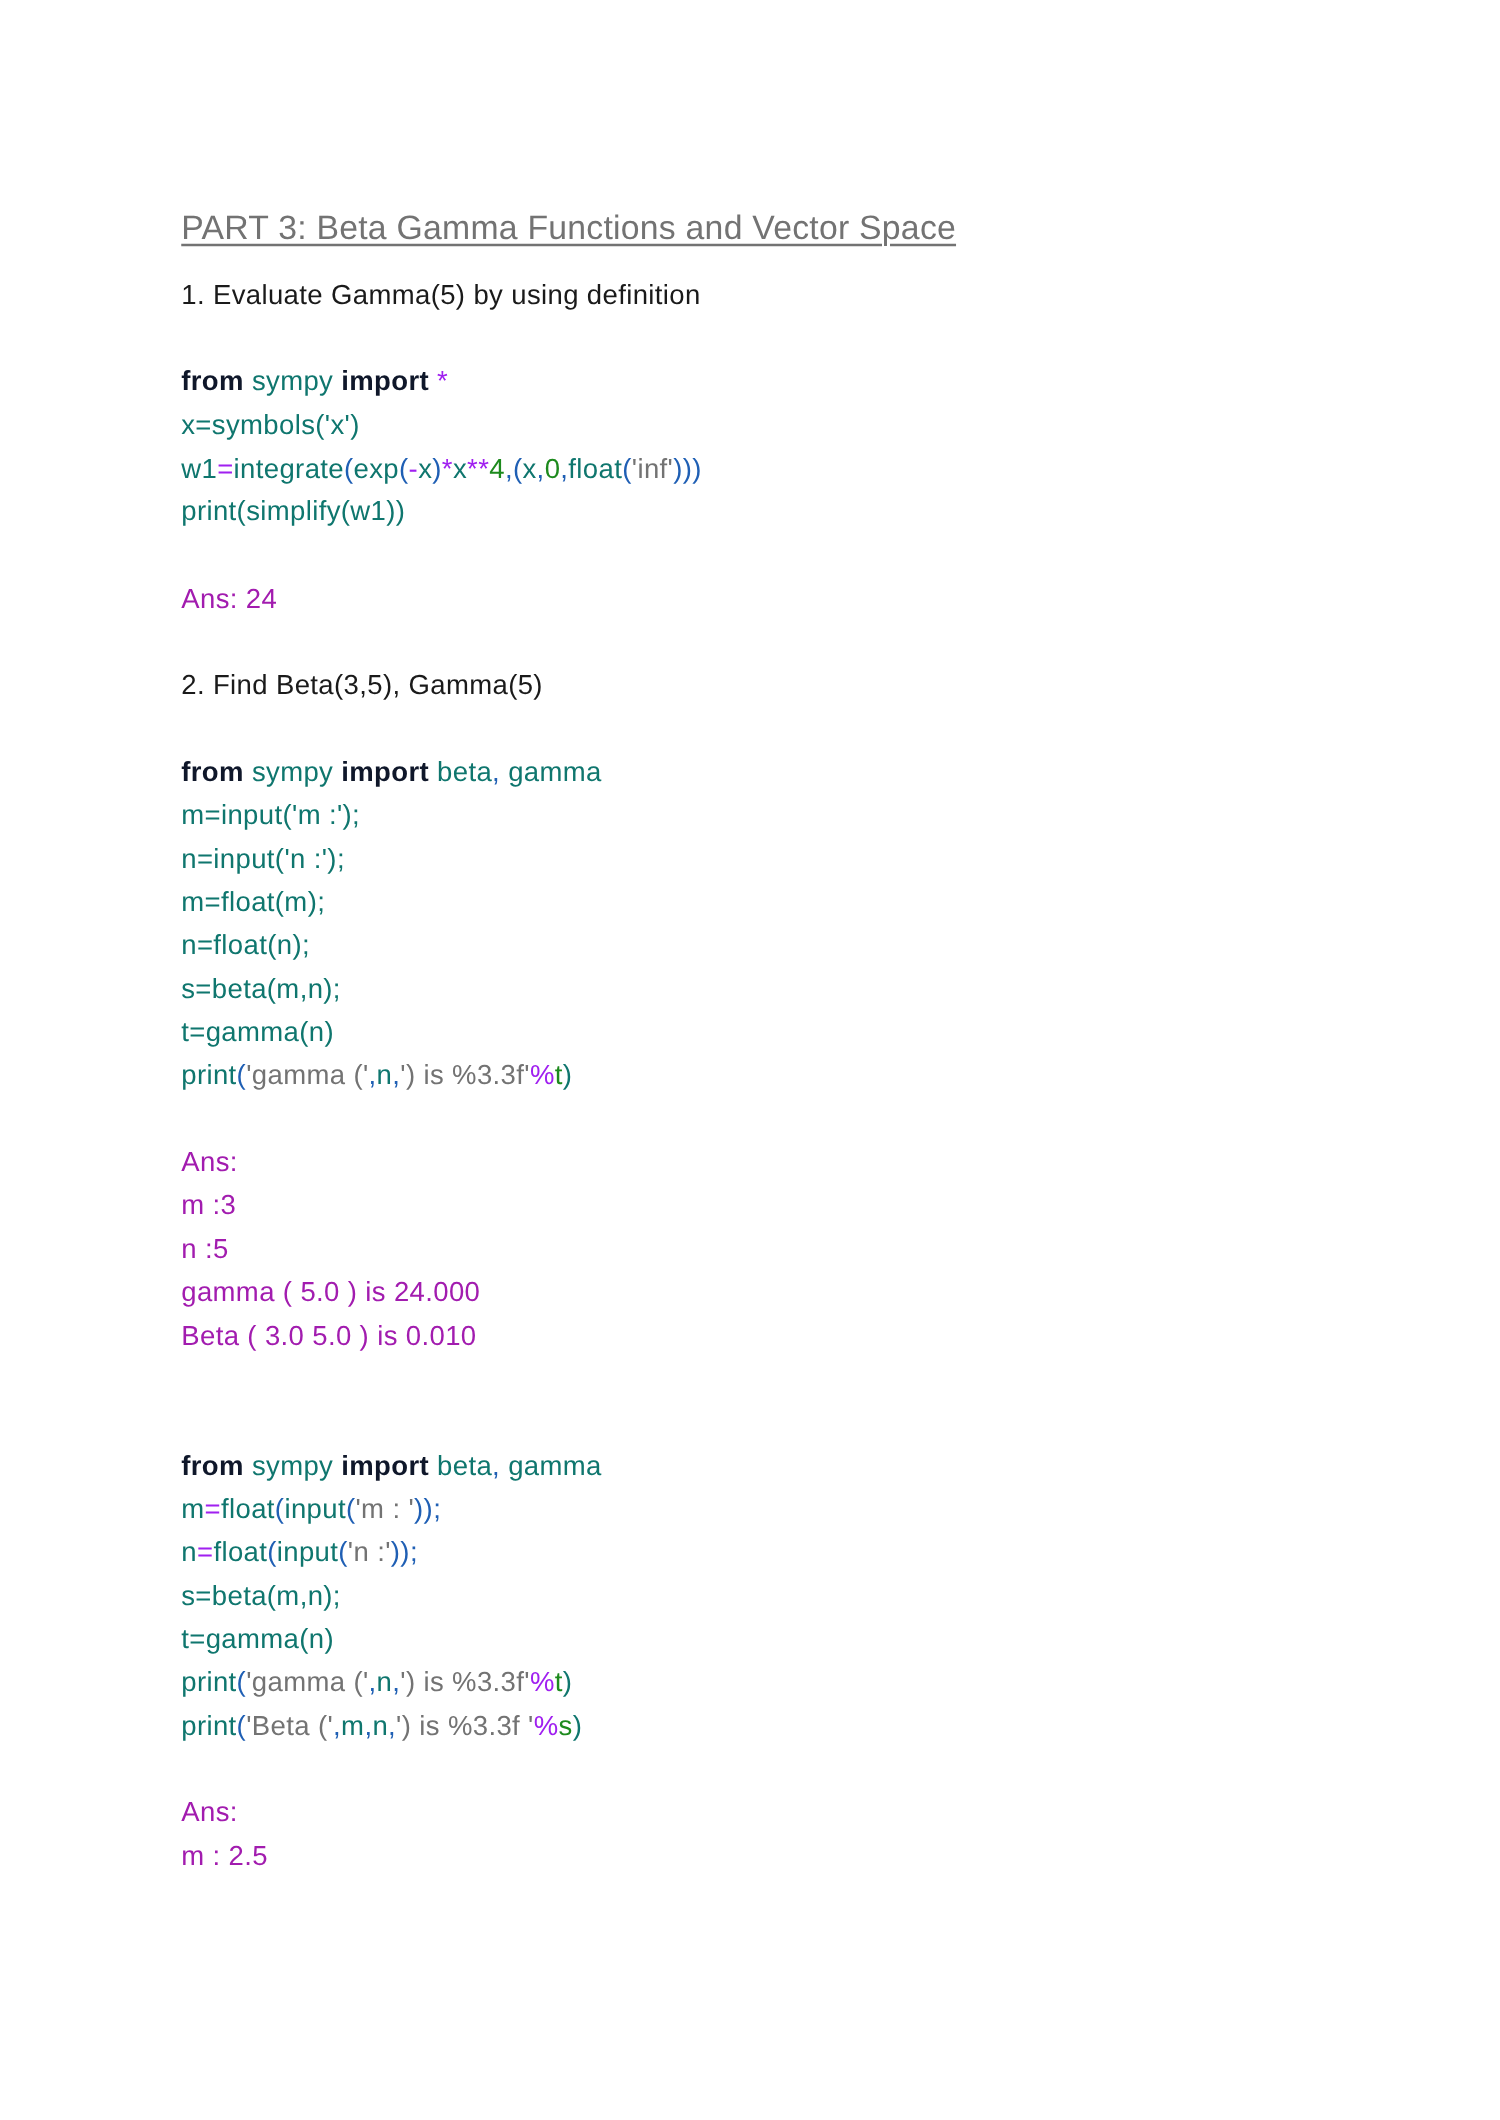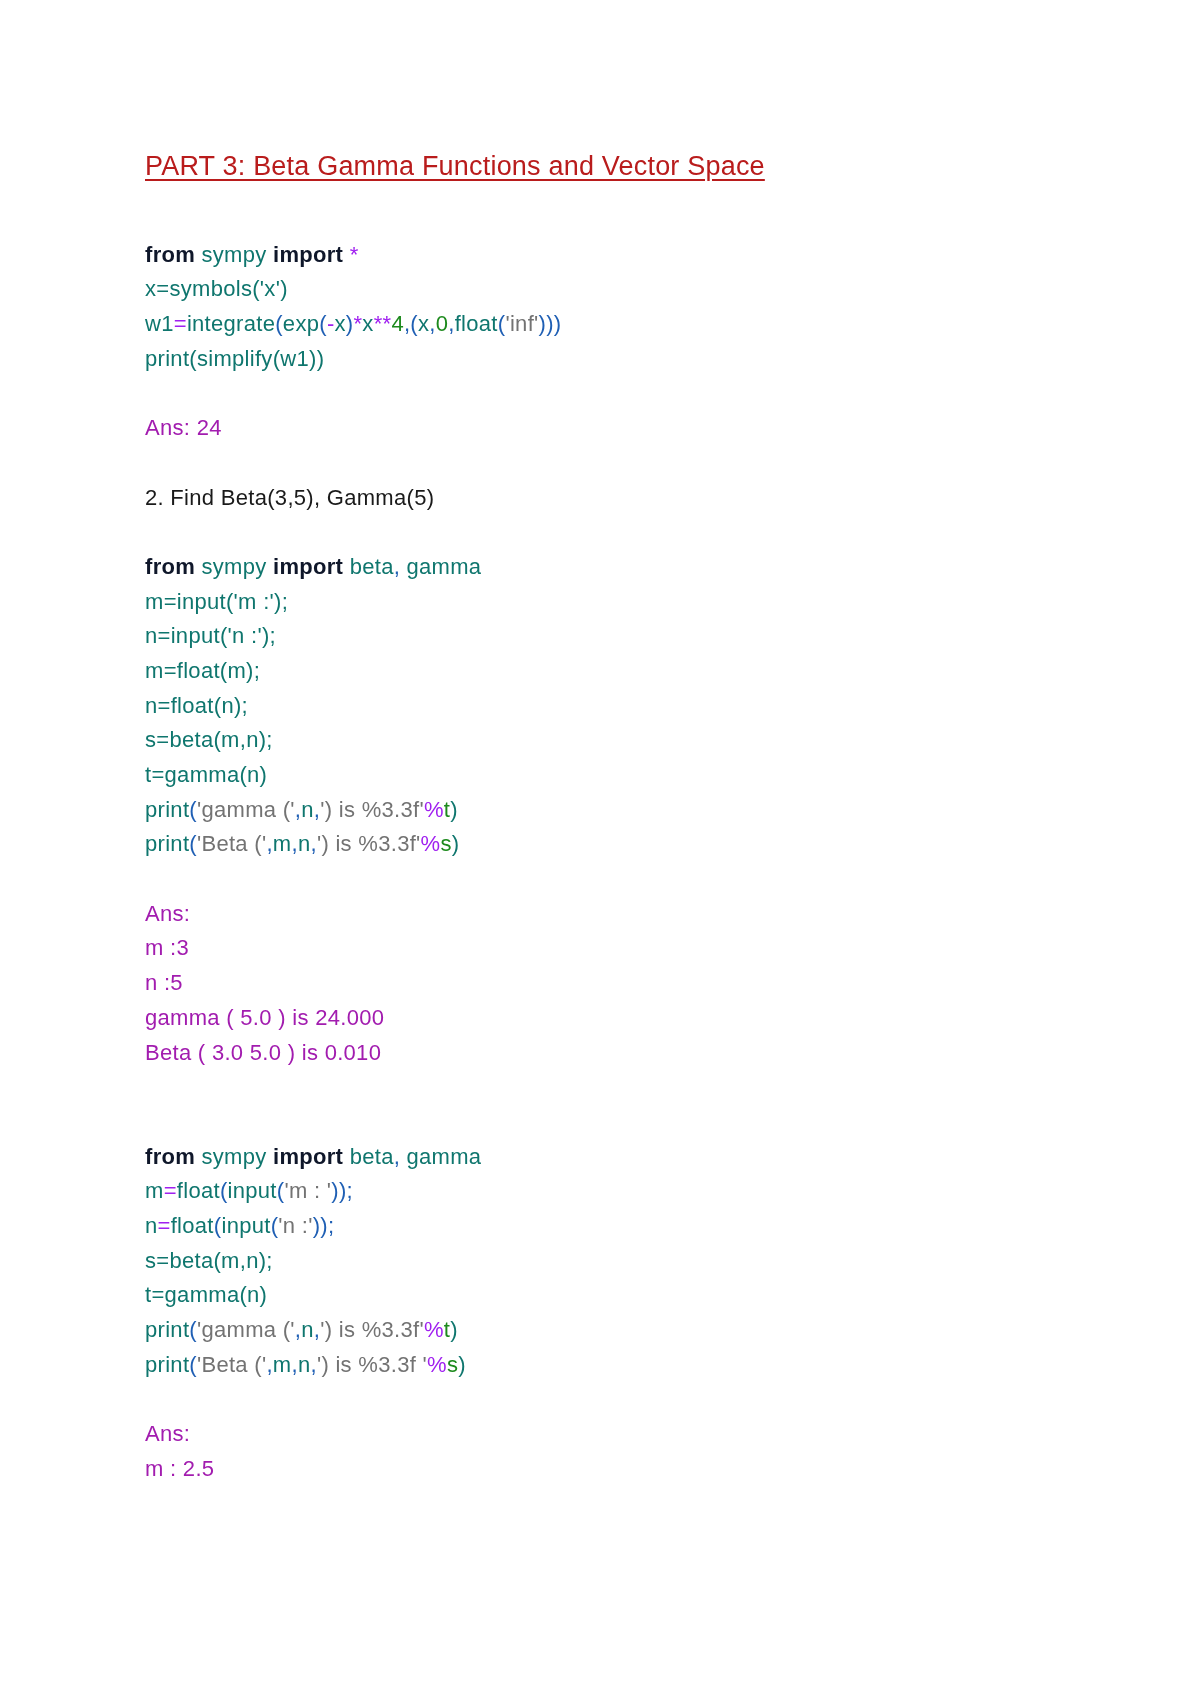--- a/index.html
+++ b/index.html
@@ -1,39 +1,40 @@
 <!DOCTYPE html>
 <html><head>
 <meta charset="utf-8">
 <style>
   html, body { margin: 0; padding: 0; background: #ffffff; }
   body { width: 1200px; height: 1696px; position: relative; overflow: hidden;
          font-family: "Liberation Sans", "DejaVu Sans", sans-serif; color: #1a1a1a; }
   .page { position: absolute; left: 145px; top: 148px; width: 960px; }
-  .title { font-size: 27px; color: #b91c1c; text-decoration: underline; text-underline-offset: 4px;
-           text-decoration-thickness: 2px; line-height: 36px; height: 36px; margin: 0 0 19px 0; font-weight: normal; letter-spacing: 0.2px; }
+  .title { font-size: 27px; color: #737373; text-decoration: underline; text-underline-offset: 4px;
+           text-decoration-thickness: 2px; line-height: 36px; height: 36px; margin: 16px 0 19px 0; font-weight: normal; letter-spacing: 0.2px; }
   .line { font-size: 22px; line-height: 34.7px; height: 34.7px; white-space: pre; letter-spacing: 0.3px; }
   .blank { height: 34.7px; }
   .q { color: #1a1a1a; }
   .kw { color: #0f172a; font-weight: bold; }
   .op { color: #a020f0; }
   .br { color: #1f5fb4; }
   .str { color: #737373; }
   .num { color: #1d8a1d; }
   .var { color: #1d8a1d; }
   .ans { color: #a21caf; }
   .plain { color: #0f766e; }
 </style>
 </head>
 <body>
 
 <div class="page">
   <h1 class="title">PART 3: Beta Gamma Functions and Vector Space</h1>
 
   <div>
+    <div class="line q">1. Evaluate Gamma(5) by using definition</div>
     <div class="blank"></div>
     <div>
       <div class="line"><span class="kw">from</span><span class="plain"> sympy </span><span class="kw">import</span><span class="plain"> </span><span class="op">*</span></div>
       <div class="line plain">x=symbols('x')</div>
       <div class="line"><span class="plain">w1</span><span class="op">=</span><span class="plain">integrate</span><span class="br">(</span><span class="plain">exp</span><span class="br">(</span><span class="op">-</span><span class="plain">x</span><span class="br">)</span><span class="op">*</span><span class="plain">x</span><span class="op">**</span><span class="num">4</span><span class="br">,(</span><span class="plain">x</span><span class="br">,</span><span class="num">0</span><span class="br">,</span><span class="plain">float</span><span class="br">(</span><span class="str">'inf'</span><span class="br">)))</span></div>
       <div class="line plain">print(simplify(w1))</div>
     </div>
     <div class="blank"></div>
     <div class="line ans">Ans: 24</div>
     <div class="blank"></div>
@@ -44,21 +45,20 @@
     <div class="blank"></div>
     <div>
       <div class="line"><span class="kw">from</span><span class="plain"> sympy </span><span class="kw">import</span><span class="plain"> beta</span><span class="br">,</span><span class="plain"> gamma</span></div>
       <div class="line plain">m=input('m :');</div>
       <div class="line plain">n=input('n :');</div>
       <div class="line plain">m=float(m);</div>
       <div class="line plain">n=float(n);</div>
       <div class="line plain">s=beta(m,n);</div>
       <div class="line plain">t=gamma(n)</div>
       <div class="line"><span class="plain">print</span><span class="br">(</span><span class="str">'gamma ('</span><span class="br">,</span><span class="plain">n</span><span class="br">,</span><span class="str">') is %3.3f'</span><span class="op">%</span><span class="var">t</span><span class="plain">)</span></div>
-      <div class="line"><span class="plain">print</span><span class="br">(</span><span class="str">'Beta ('</span><span class="br">,</span><span class="plain">m</span><span class="br">,</span><span class="plain">n</span><span class="br">,</span><span class="str">') is %3.3f'</span><span class="op">%</span><span class="var">s</span><span class="plain">)</span></div>
     </div>
     <div class="blank"></div>
     <div>
       <div class="line ans">Ans:</div>
       <div class="line ans">m :3</div>
       <div class="line ans">n :5</div>
       <div class="line ans">gamma ( 5.0 ) is 24.000</div>
       <div class="line ans">Beta ( 3.0 5.0 ) is 0.010</div>
     </div>
     <div class="blank"></div>

